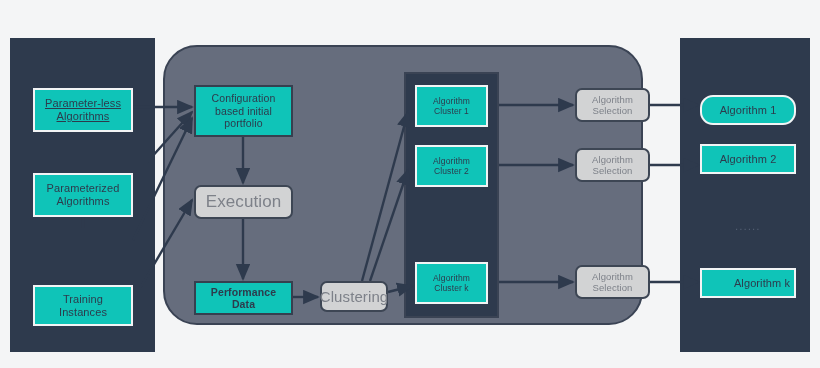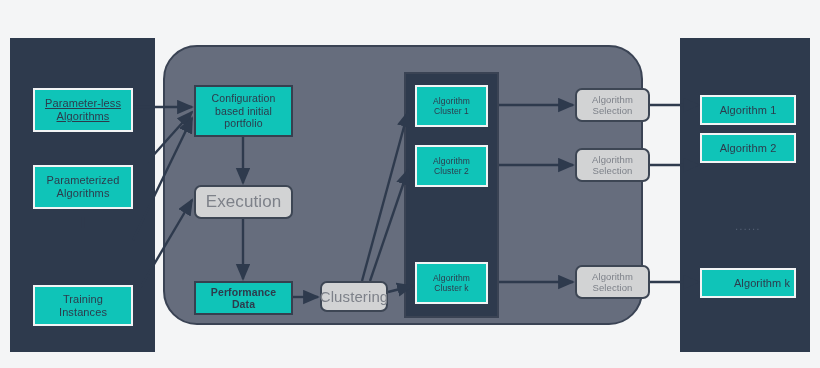--- a/index.html
+++ b/index.html
@@ -66,43 +66,43 @@
 
   .node.gray {
     background: #d2d3d4;
     color: #7d8189;
     border: 2px solid #3d4654;
     border-radius: 7px;
   }
 
   
   #n-paramless   { left: 33px;  top: 88px;  width: 100px; height: 44px; font-size: 11px; text-decoration: underline; }
-  #n-paramized   { left: 33px;  top: 165px; width: 100px; height: 44px; font-size: 11px; }
+  #n-paramized   { left: 33px;  top: 173px; width: 100px; height: 44px; font-size: 11px; }
   #n-paramspaces { left: 33px;  top: 228px; width: 100px; height: 41px; font-size: 11px; }
   #n-training    { left: 33px;  top: 285px; width: 100px; height: 41px; font-size: 11px; }
 
   
   #n-config    { left: 194px; top: 85px;  width: 99px;  height: 52px; font-size: 10.5px; }
   #n-execution { left: 194px; top: 185px; width: 99px;  height: 34px; font-size: 17px; }
   #n-perfdata  { left: 194px; top: 281px; width: 99px;  height: 34px; font-size: 10.5px; font-weight: bold; }
   #n-clustering{ left: 320px; top: 281px; width: 68px;  height: 31px; font-size: 15px; }
 
   
   #n-cl1 { left: 415px; top: 85px;  width: 73px; height: 42px; font-size: 8.5px; }
   #n-cl2 { left: 415px; top: 145px; width: 73px; height: 42px; font-size: 8.5px; }
   #n-clk { left: 415px; top: 262px; width: 73px; height: 42px; font-size: 8.5px; }
 
   
   #n-sel1 { left: 575px; top: 88px;  width: 75px; height: 34px; font-size: 9.5px; }
   #n-sel2 { left: 575px; top: 148px; width: 75px; height: 34px; font-size: 9.5px; }
   #n-sel3 { left: 575px; top: 265px; width: 75px; height: 34px; font-size: 9.5px; }
 
   
-  #n-alg1 { left: 700px; top: 95px;  width: 96px; height: 30px; font-size: 11px; }
-  #n-alg2 { left: 700px; top: 133px; width: 96px; height: 30px; font-size: 11px; }
+  #n-alg1 { left: 700px; top: 95px;  width: 96px; height: 30px; font-size: 11px; border-radius: 13px; }
+  #n-alg2 { left: 700px; top: 144px; width: 96px; height: 30px; font-size: 11px; }
   #n-algk { left: 700px; top: 268px; width: 96px; height: 30px; font-size: 11px; padding-left: 28px; }
 
   #n-ellipsis {
     position: absolute;
     left: 700px; top: 218px; width: 96px; height: 16px;
     display: flex; align-items: center; justify-content: center;
     color: #596478;
     font-size: 10px;
     letter-spacing: 1.5px;
   }

